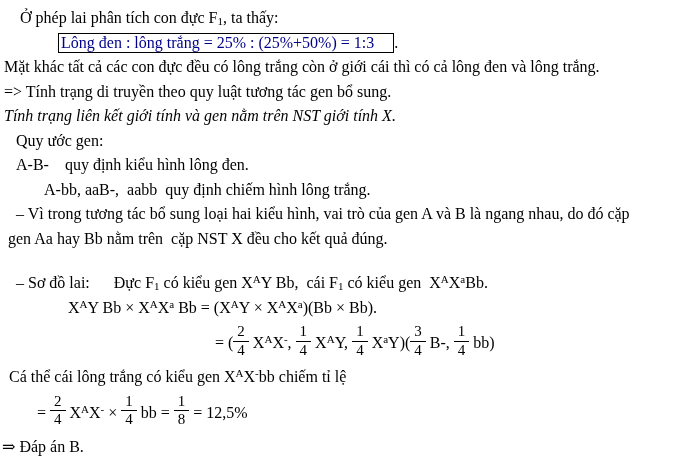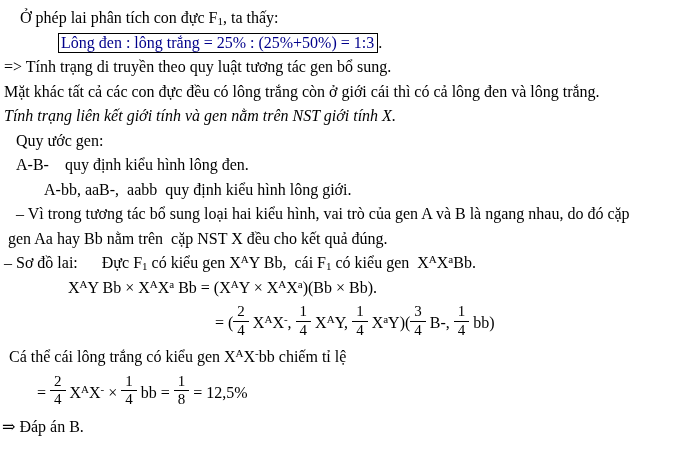--- a/index.html
+++ b/index.html
@@ -11,46 +11,46 @@
   }
   #doc{padding-top:6px;}
   .line{
     height:24.5px;line-height:24.5px;white-space:pre;
   }
   .mathline{
     height:45px;line-height:45px;white-space:pre;
   }
   .box{
     border:1px solid #000;
-    padding:0 3px 1px 2px;
+    padding:0 19px 1px 2px;
     color:var(--box-color);
     text-align:right;
   }
   .sup{font-size:11px;vertical-align:5px;line-height:0;}
   .sub{font-size:11px;vertical-align:-2px;line-height:0;}
   .frac{
     display:inline-block;vertical-align:middle;text-align:center;
     font-size:15px;line-height:1.05;position:relative;top:-3px;
   }
   .frac .num{display:block;padding:0 4px 1px;border-bottom:1px solid #000;}
   .frac .den{display:block;padding-top:1px;}
 </style>
 </head>
 <body style="--box-color: #00008B; background: rgb(255, 255, 255); color: rgb(0, 0, 0);">
 
 <div id="doc">
     <div class="line" style="padding-left: 20px;"><span>Ở phép lai phân tích con đực F</span><span class="sub">1</span><span>, ta thấy:</span></div>
     <div class="line" style="padding-left: 58px;"><span class="box"><span>Lông đen : lông trắng = 25% : (25%+50%) = 1:3</span></span><span>.</span></div>
+    <div class="line" style="padding-left: 4px;"><span>Mặt khác tất cả các con đực đều có lông trắng còn ở giới cái thì có cả lông đen và lông trắng.</span></div>
     <div class="line" style="padding-left: 4px;"><span>=&gt; Tính trạng di truyền theo quy luật tương tác gen bổ sung.</span></div>
-    <div class="line" style="padding-left: 4px;"><span>Mặt khác tất cả các con đực đều có lông trắng còn ở giới cái thì có cả lông đen và lông trắng.</span></div>
     <div class="line" style="padding-left: 4px; font-style: italic;"><span>Tính trạng liên kết giới tính và gen nằm trên NST giới tính X.</span></div>
     <div class="line" style="padding-left: 16px;"><span>Quy ước gen:</span></div>
     <div class="line" style="padding-left: 16px;"><span>A-B-    quy định kiểu hình lông đen.</span></div>
-    <div class="line" style="padding-left: 44px;"><span>A-bb, aaB-,  aabb  quy định kiểu hình lông giới.</span></div>
+    <div class="line" style="padding-left: 44px;"><span>A-bb, aaB-,  aabb  quy định chiếm hình lông trắng.</span></div>
     <div class="line" style="padding-left: 16px;"><span>– Vì trong tương tác bổ sung loại hai kiểu hình, vai trò của gen A và B là ngang nhau, do đó cặp</span></div>
     <div class="line" style="padding-left: 8px;"><span>gen Aa hay Bb nằm trên  cặp NST X đều cho kết quả đúng.</span></div>
-    <div class="line" style="padding-left: 4px;"><span>– Sơ đồ lai:      Đực F</span><span class="sub">1</span><span> có kiểu gen X</span><span class="sup">A</span><span>Y Bb,  cái F</span><span class="sub">1</span><span> có kiểu gen  X</span><span class="sup">A</span><span>X</span><span class="sup">a</span><span>Bb.</span></div>
+    <div class="line" style="padding-left: 16px; margin-top: 20px;"><span>– Sơ đồ lai:      Đực F</span><span class="sub">1</span><span> có kiểu gen X</span><span class="sup">A</span><span>Y Bb,  cái F</span><span class="sub">1</span><span> có kiểu gen  X</span><span class="sup">A</span><span>X</span><span class="sup">a</span><span>Bb.</span></div>
     <div class="line" style="padding-left: 68px;"><span>X</span><span class="sup">A</span><span>Y Bb × X</span><span class="sup">A</span><span>X</span><span class="sup">a</span><span> Bb = (X</span><span class="sup">A</span><span>Y × X</span><span class="sup">A</span><span>X</span><span class="sup">a</span><span>)(Bb × Bb).</span></div>
     <div class="line mathline" style="padding-left: 215px;"><span>= (</span><span class="frac"><span class="num">2</span><span class="den">4</span></span><span> X</span><span class="sup">A</span><span>X</span><span class="sup">-</span><span>, </span><span class="frac"><span class="num">1</span><span class="den">4</span></span><span> X</span><span class="sup">A</span><span>Y, </span><span class="frac"><span class="num">1</span><span class="den">4</span></span><span> X</span><span class="sup">a</span><span>Y)(</span><span class="frac"><span class="num">3</span><span class="den">4</span></span><span> B-, </span><span class="frac"><span class="num">1</span><span class="den">4</span></span><span> bb)</span></div>
     <div class="line" style="padding-left: 9px;"><span>Cá thể cái lông trắng có kiểu gen X</span><span class="sup">A</span><span>X</span><span class="sup">-</span><span>bb chiếm tỉ lệ</span></div>
     <div class="line mathline" style="padding-left: 37px;"><span>= </span><span class="frac"><span class="num">2</span><span class="den">4</span></span><span> X</span><span class="sup">A</span><span>X</span><span class="sup">-</span><span> × </span><span class="frac"><span class="num">1</span><span class="den">4</span></span><span> bb = </span><span class="frac"><span class="num">1</span><span class="den">8</span></span><span> = 12,5%</span></div>
     <div class="line" style="padding-left: 2px;"><span>⇒ Đáp án B.</span></div>
   </div>
 
 </body></html>

